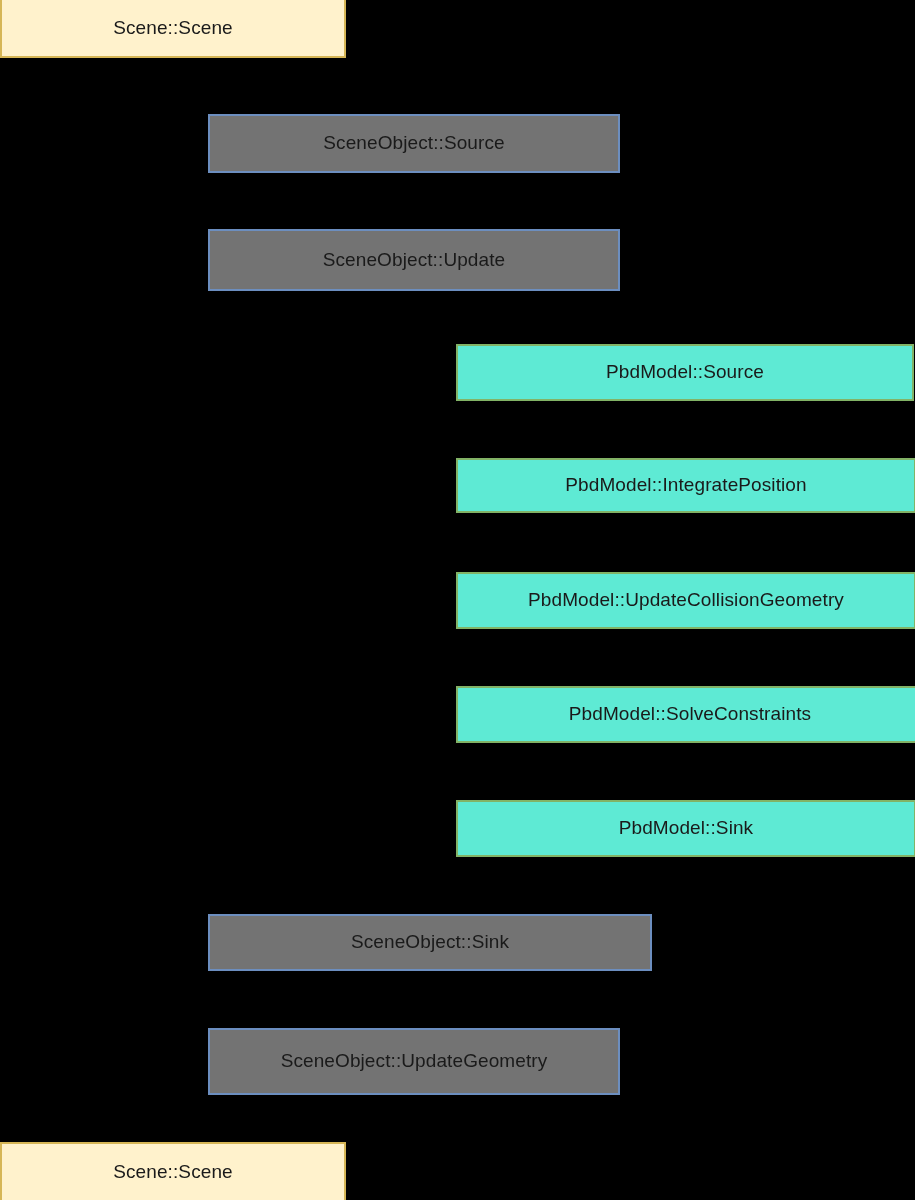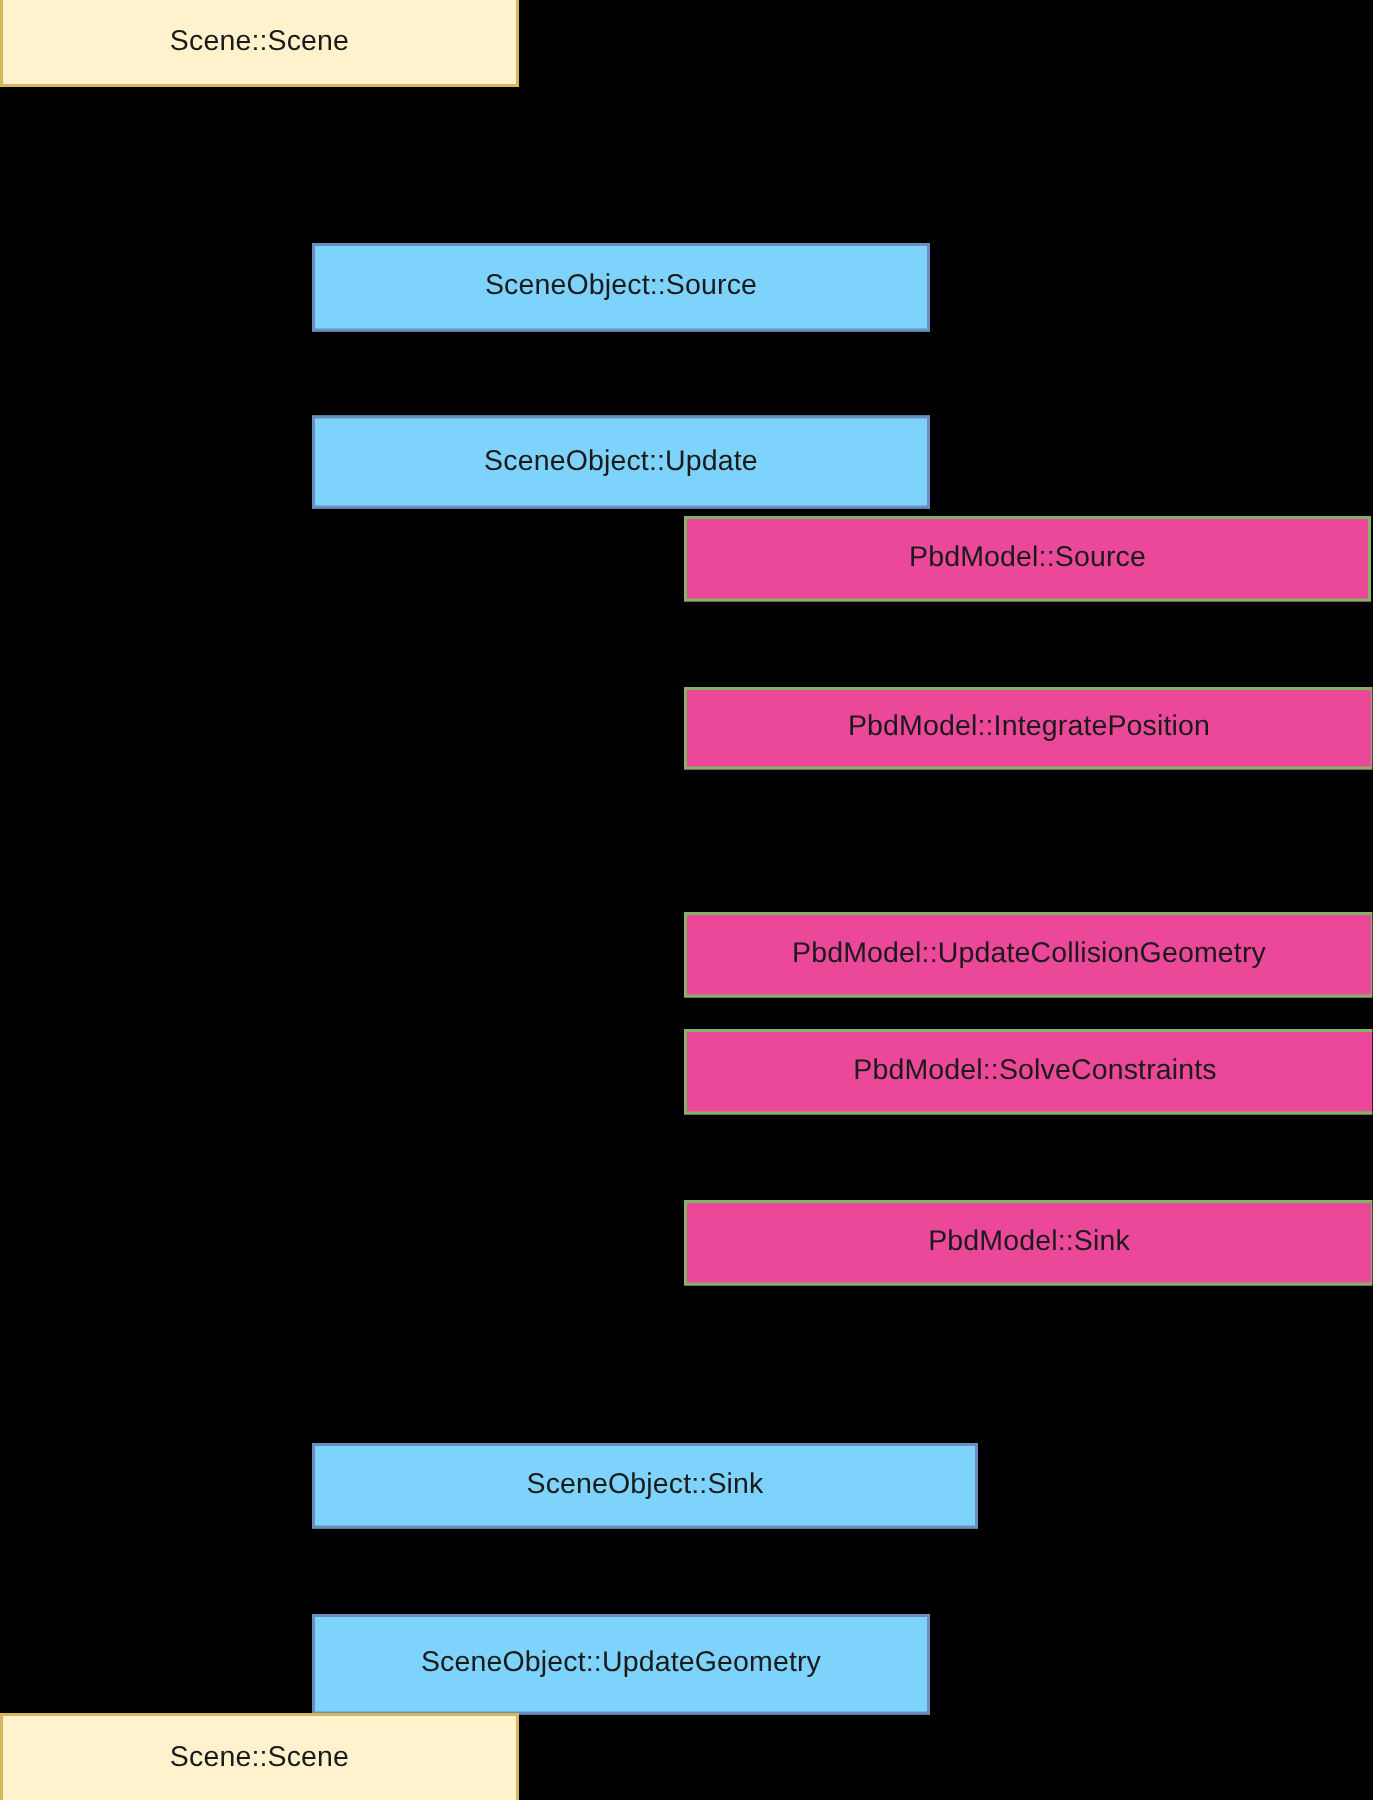--- a/index.html
+++ b/index.html
@@ -32,26 +32,25 @@
     white-space: nowrap;
     border-style: solid;
     border-width: 2px;
     -webkit-font-smoothing: antialiased;
   }
   .node-yellow {
     background: #fff2cc;
     border-color: #d6b656;
   }
   .node-blue {
-    background: #7dd3fc;
+    background: #737373;
     border-color: #6c8ebf;
-    margin-top: 48px;
   }
   .node-green {
-    background: #ec4899;
+    background: #5eead4;
     border-color: #82b366;
   }
   .edge-layer {
     position: absolute;
     left: 0;
     top: 0;
     width: 915px;
     height: 1200px;
     pointer-events: none;
   }
@@ -93,21 +92,21 @@
       </div>
       <div class="node node-blue" style="left: 208px; top: 229px; width: 412px; height: 62px;">
         <span class="node-label">SceneObject::Update</span>
       </div>
       <div class="node node-green" style="left: 456px; top: 344px; width: 458px; height: 57px;">
         <span class="node-label">PbdModel::Source</span>
       </div>
       <div class="node node-green" style="left: 456px; top: 458px; width: 460px; height: 55px;">
         <span class="node-label">PbdModel::IntegratePosition</span>
       </div>
-      <div class="node node-green" style="left: 456px; top: 572px; width: 460px; height: 57px; margin-top: 36px;">
+      <div class="node node-green" style="left: 456px; top: 572px; width: 460px; height: 57px;">
         <span class="node-label">PbdModel::UpdateCollisionGeometry</span>
       </div>
       <div class="node node-green" style="left: 456px; top: 686px; width: 468px; height: 57px;">
         <span class="node-label">PbdModel::SolveConstraints</span>
       </div>
       <div class="node node-green" style="left: 456px; top: 800px; width: 460px; height: 57px;">
         <span class="node-label">PbdModel::Sink</span>
       </div>
       <div class="node node-blue" style="left: 208px; top: 914px; width: 444px; height: 57px;">
         <span class="node-label">SceneObject::Sink</span>

